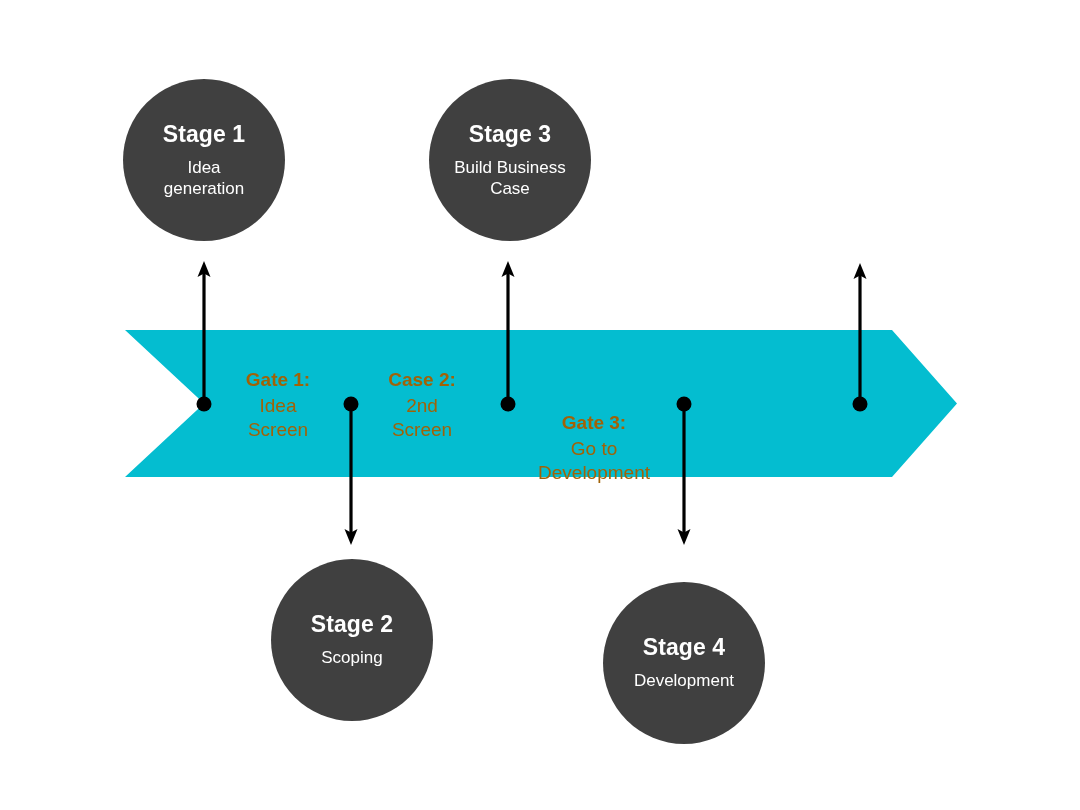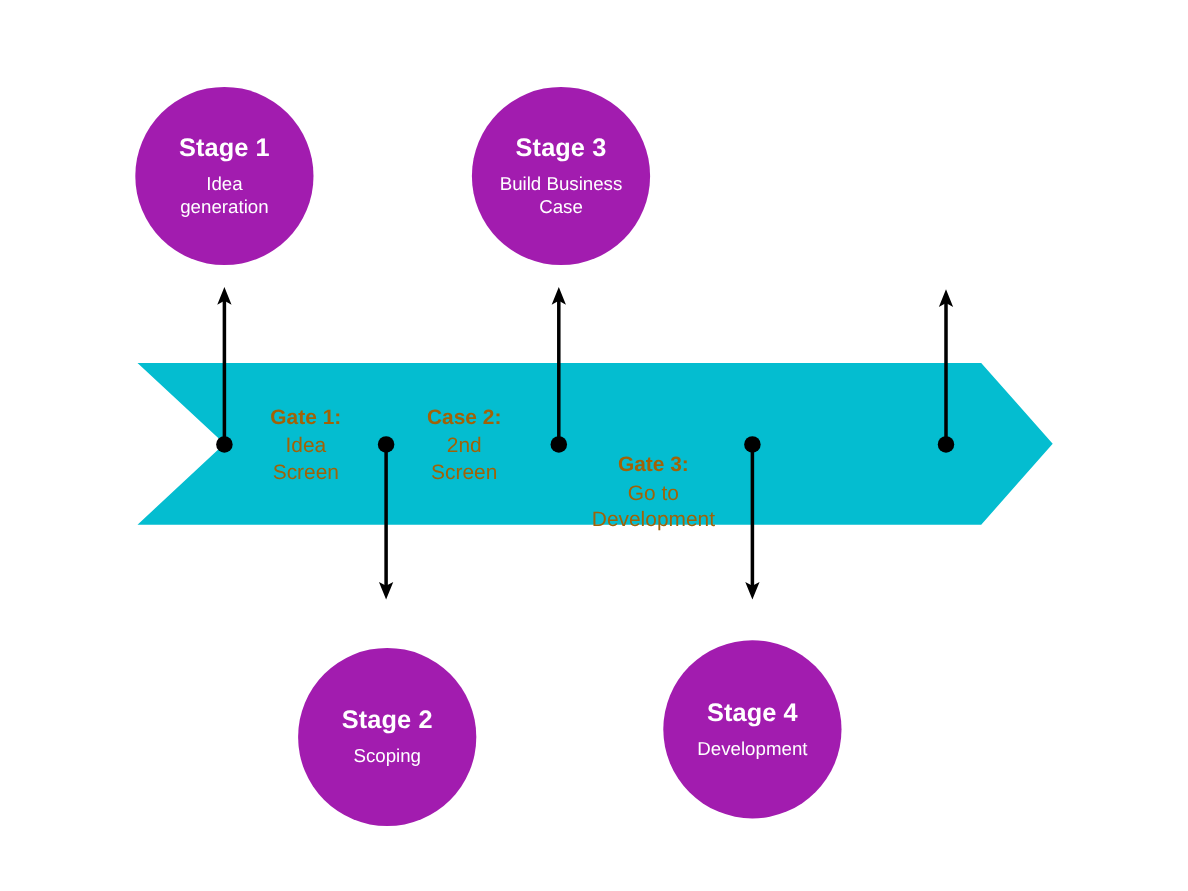--- a/index.html
+++ b/index.html
@@ -22,21 +22,21 @@
     position: absolute;
     left: 0;
     top: 0;
     width: 1080px;
     height: 810px;
   }
   
   .stage-node {
     position: absolute;
     border-radius: 50%;
-    background: #a21caf;
+    background: #404040;
     color: #ffffff;
     display: flex;
     flex-direction: column;
     align-items: center;
     justify-content: center;
     text-align: center;
     box-sizing: border-box;
     line-height: 1.18;
   }
   .stage-node .stage-title {
@@ -129,21 +129,21 @@
 
   <div class="stage-node" style="left:429px; top:79px; width:162px; height:162px;justify-content:center;">
     <div class="stage-title">Stage 3</div>
     <div class="stage-sub">
       <span>Build Business</span><br>
       <span>Case</span>
     </div>
   </div>
 
 
-  <div class="stage-node" style="left:271px; top:589px; width:162px; height:162px;">
+  <div class="stage-node" style="left:271px; top:559px; width:162px; height:162px;">
     <div class="stage-title">Stage 2</div>
     <div class="stage-sub">Scoping</div>
   </div>
 
   <div class="stage-node" style="left:603px; top:582px; width:162px; height:162px;">
     <div class="stage-title">Stage 4</div>
     <div class="stage-sub">Development</div>
   </div>
 
   <div class="gate-label" style="left:278px; top:405px;">

